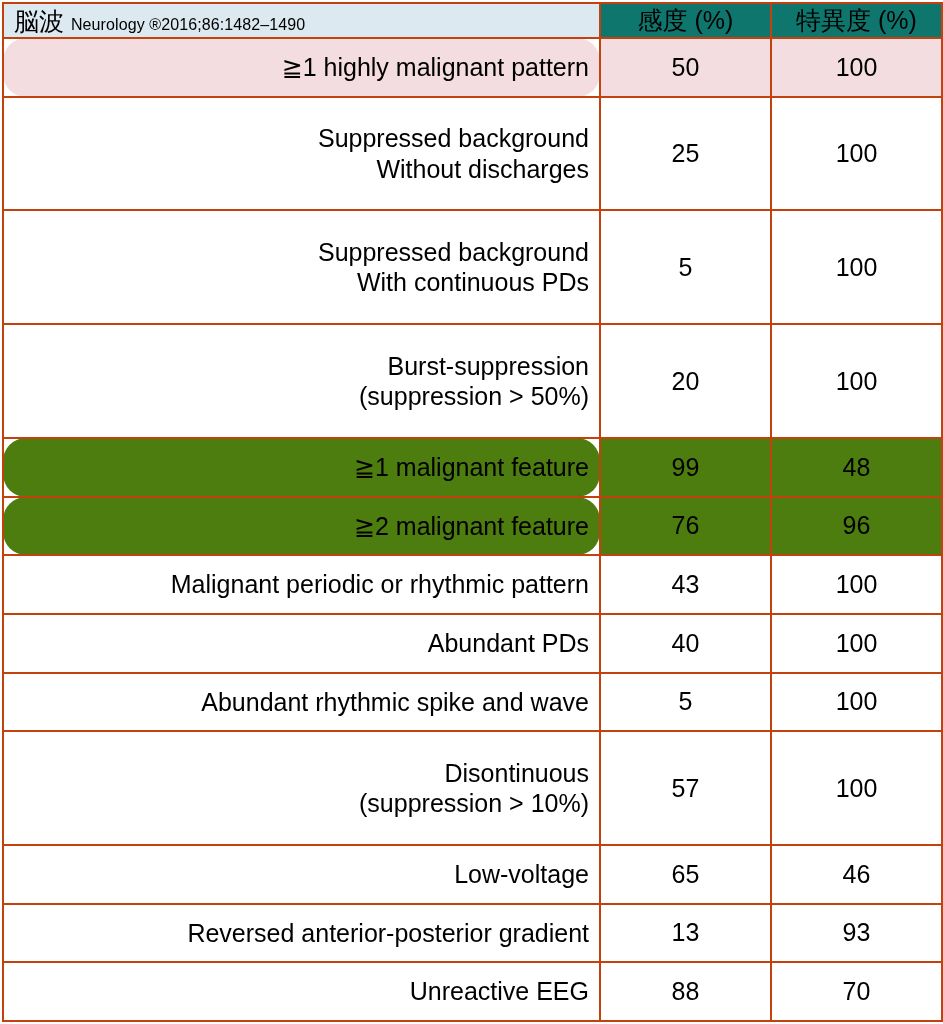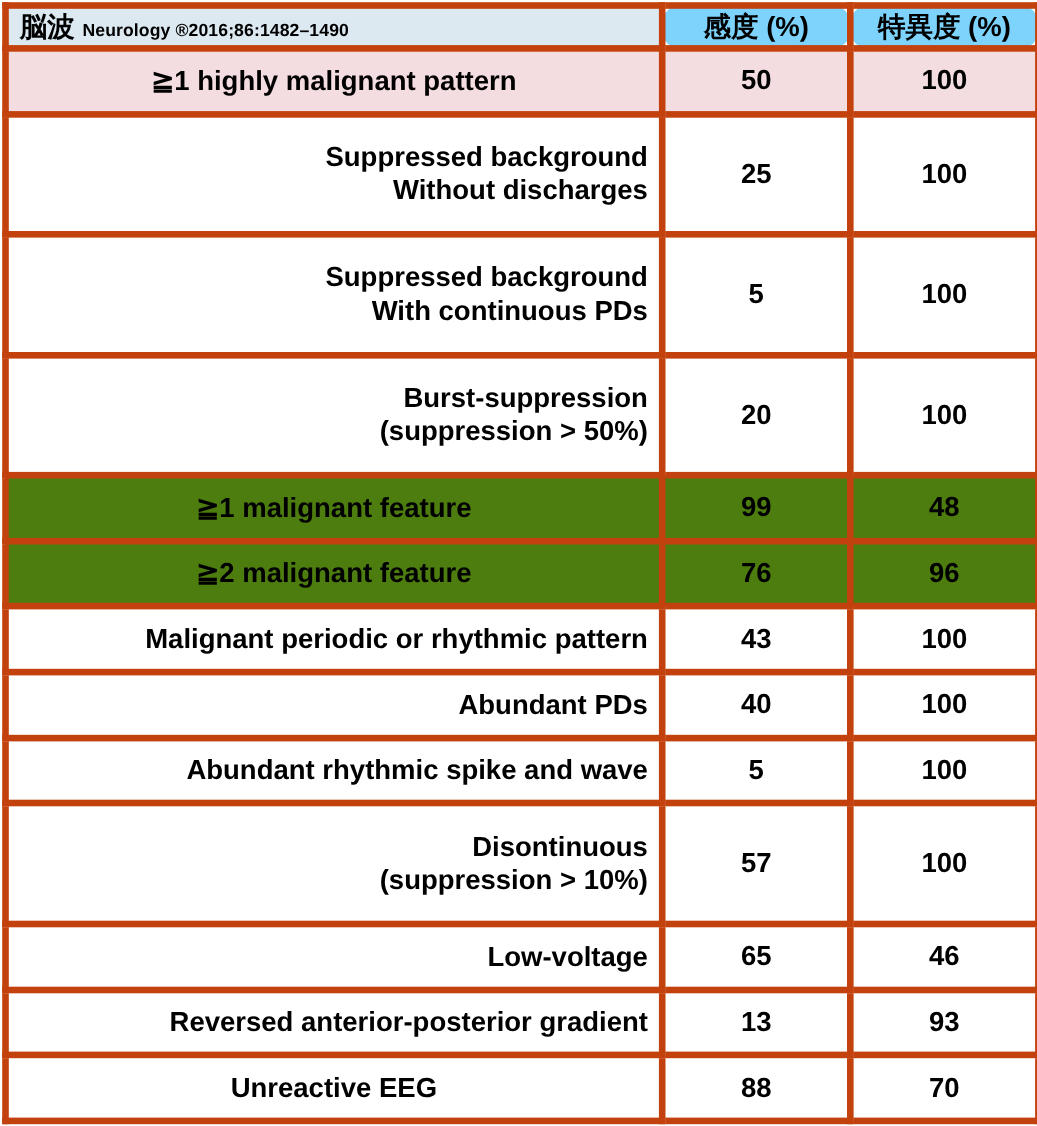--- a/index.html
+++ b/index.html
@@ -19,58 +19,57 @@
     box-sizing: border-box;
     padding: 2px;
   }
   table.eeg-table {
     border-collapse: collapse;
     width: 939px;
     height: 1020px;
     table-layout: fixed;
   }
   table.eeg-table td, table.eeg-table th {
-    border: 6px solid #c2410c;
+    border: 2px solid #c2410c;
     padding: 0 10px;
     vertical-align: middle;
-    font-weight: bold;
+    font-weight: normal;
   }
   col.c-label { width: 597px; }
   col.c-sens  { width: 171px; }
   col.c-spec  { width: 171px; }
 
   
   .hdr-label {
     background: #dce9f1;
     text-align: left;
     font-size: 25px;
     line-height: 1.2;
   }
   .hdr-label .jp {
     font-size: 25px;
   }
   .hdr-label .cite {
     font-size: 16px;
     letter-spacing: 0.1px;
   }
   .hdr-num {
-    background: #7dd3fc;
+    background: #0f766e;
     text-align: center;
     font-size: 25px;
-    border-radius: 16px;
   }
 
   
   .lbl {
     font-size: 25px;
     line-height: 1.22;
     white-space: pre-line;
   }
   .lbl.right { text-align: right; }
-  .lbl.left  { text-align: center; }
+  .lbl.left  { text-align: right; border-radius: 23px; }
   .num {
     font-size: 25px;
     text-align: center;
   }
 
   
   .row-pink  > td { background: #f4dde0; }
   .row-olive > td { background: #4d7c0f; }
   .row-plain > td { background: #ffffff; }
 </style>

